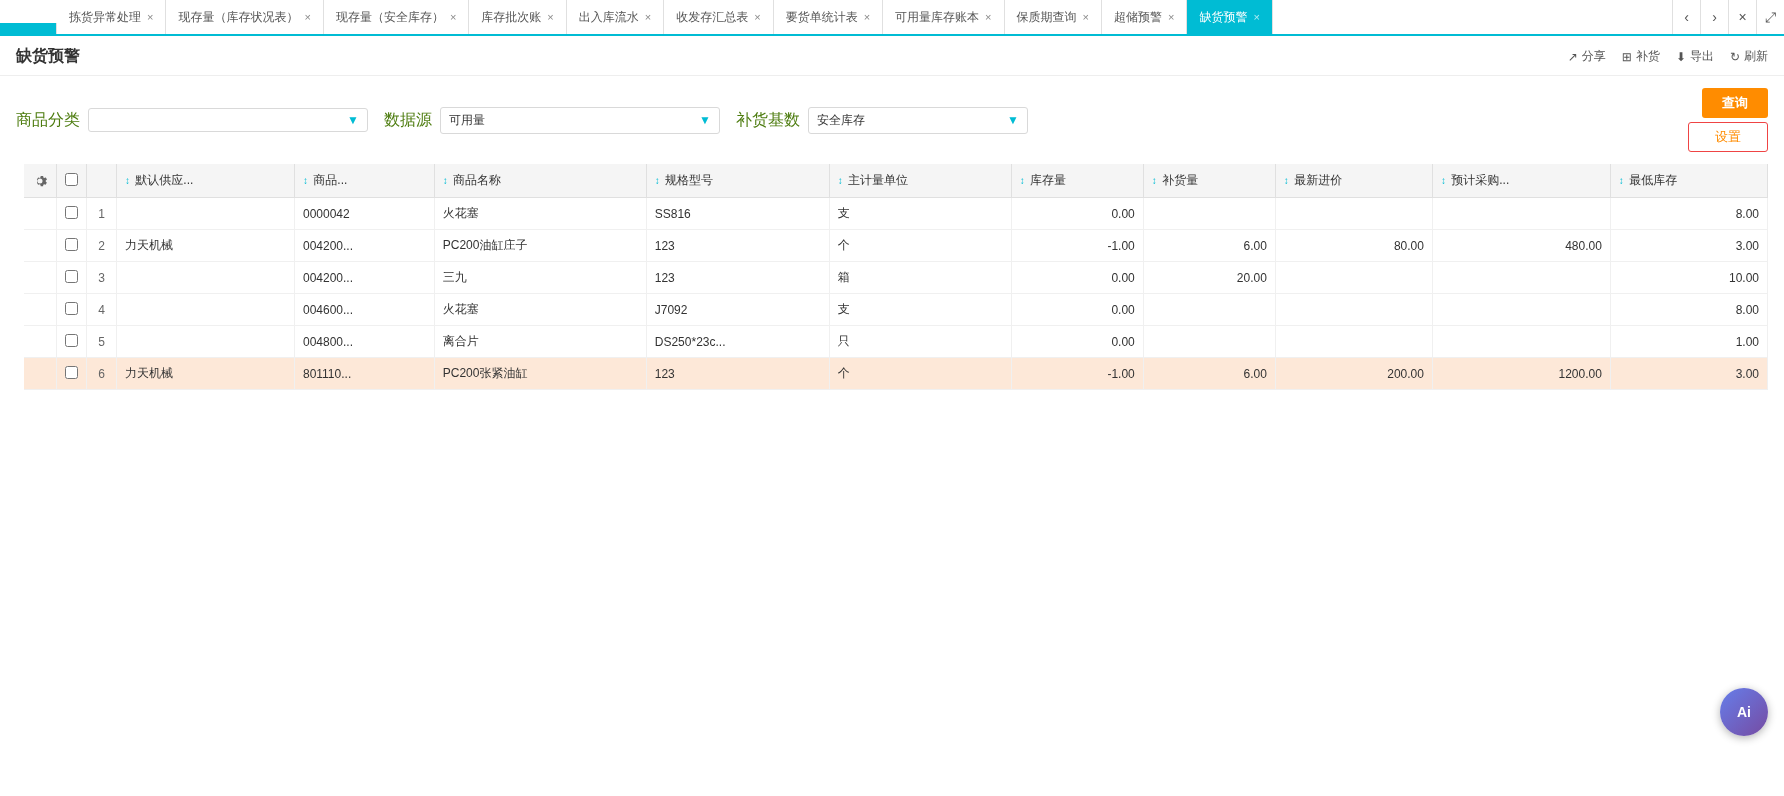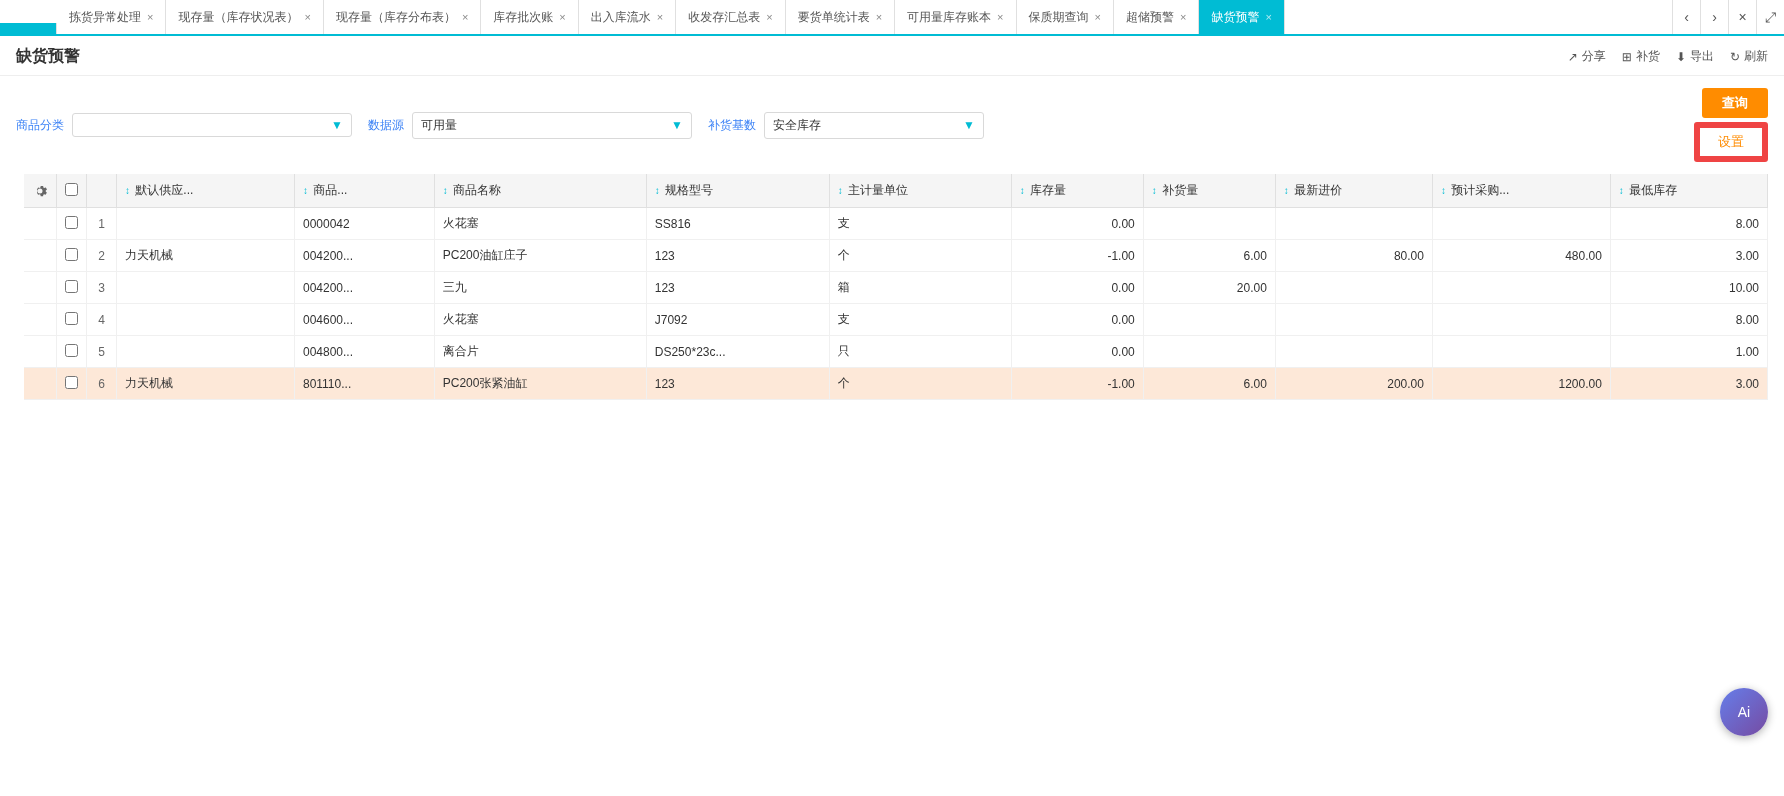--- a/index.html
+++ b/index.html
@@ -105,23 +105,23 @@
       padding: 12px 16px;
       gap: 16px;
       background: #fff;
     }
     .filter-group {
       display: flex;
       align-items: center;
       gap: 8px;
     }
     .filter-label {
-      color: #3b82f6;
+      color: #4d7c0f;
       white-space: nowrap;
-      font-size: 12px;
+      font-size: 16px;
     }
     .filter-select {
       display: flex;
       align-items: center;
       border: 1px solid #d9d9d9;
       border-radius: 3px;
       padding: 4px 8px;
       min-width: 200px;
       cursor: pointer;
       background: #fff;
@@ -142,23 +142,23 @@
       border: none;
       border-radius: 3px;
       padding: 6px 20px;
       cursor: pointer;
       font-size: 13px;
       font-weight: bold;
     }
     .btn-setting {
       background: #fff;
       color: #ff8c00;
-      border: 6px solid #ef4444;
+      border: 1px solid #ef4444;
       border-radius: 3px;
-      padding: 5px 18px;
+      padding: 5px 26px;
       cursor: pointer;
       font-size: 13px;
     }
 
     .filter-actions {
       margin-left: auto;
       display: flex;
       flex-direction: column;
       gap: 4px;
       align-items: flex-end;
@@ -222,42 +222,42 @@
       bottom: 60px;
       background: linear-gradient(135deg, #667eea 0%, #764ba2 100%);
       color: white;
       border-radius: 50%;
       width: 48px;
       height: 48px;
       display: flex;
       align-items: center;
       justify-content: center;
       font-size: 14px;
-      font-weight: normal;
+      font-weight: bold;
       cursor: pointer;
       box-shadow: 0 2px 8px rgba(0,0,0,0.3);
     }
   </style>
 </head>
 <body>
 
 <div class="tab-bar">
   <div class="tab-item home">
     <span>首页</span>
   </div>
   <div class="tab-item">
     <span>拣货异常处理</span>
     <span class="tab-close">×</span>
   </div>
   <div class="tab-item">
     <span>现存量（库存状况表）</span>
     <span class="tab-close">×</span>
   </div>
   <div class="tab-item">
-    <span>现存量（库存分布表）</span>
+    <span>现存量（安全库存）</span>
     <span class="tab-close">×</span>
   </div>
   <div class="tab-item">
     <span>库存批次账</span>
     <span class="tab-close">×</span>
   </div>
   <div class="tab-item">
     <span>出入库流水</span>
     <span class="tab-close">×</span>
   </div>

